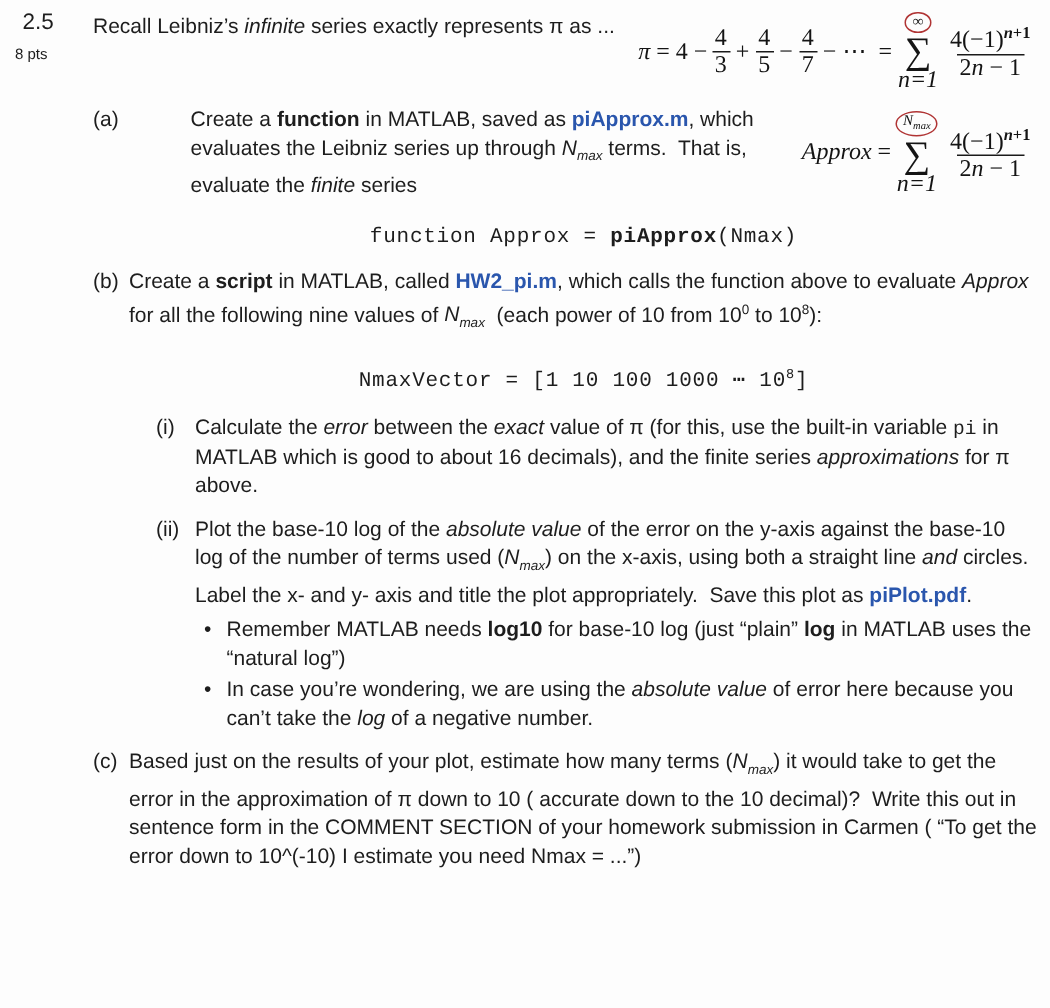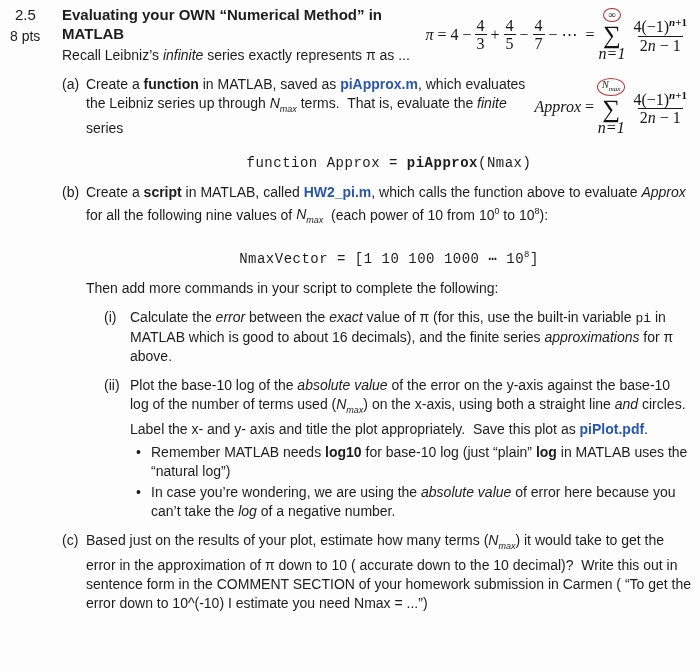--- a/index.html
+++ b/index.html
@@ -11,33 +11,33 @@
   html,body{margin:0;padding:0;}
   body{
     width:700px;height:672px;overflow:hidden;
     background:#fdfdfd;color:var(--text-color);
     font-family:"Liberation Sans","DejaVu Sans",sans-serif;
     font-size:14px;line-height:19px;
   }
   .doc{display:flex;padding:5px 8px 0 10px;}
   .gutter{width:52px;flex:none;}
   .pnum{font-weight:normal;font-size:15px;padding-left:5px;}
-  .ppts{margin-top:3px;font-size:14px;}
+  .ppts{margin-top:3px;font-size:10px;}
   .content{flex:1;min-width:0;}
 
   .hdr{display:flex;align-items:flex-start;}
   .hdr-left{flex:1;min-width:0;}
   .title{font-weight:bold;font-size:15px;line-height:19px;}
   .intro{margin-top:3px;white-space:nowrap;}
 
   .para{margin-top:10px;}
   .part{display:flex;margin-top:10px;}
   .part-label{width:24px;flex:none;}
   .part-body{flex:1;min-width:0;}
-  .a-flex{display:flex;align-items:center;}
+  .a-flex{display:flex;align-items:center;margin-left:41px;}
   .a-text{flex:1;min-width:0;padding-right:4px;}
 
   .sub{display:flex;margin-left:42px;margin-top:10px;}
   .sub-label{width:26px;flex:none;}
   .sub-body{flex:1;min-width:0;}
 
   .bullets{margin-top:4px;margin-left:6px;}
   .bullet{display:flex;margin-top:2px;}
   .bullet-marker{width:15px;flex:none;text-align:left;}
   .bullet-text{flex:1;min-width:0;}
@@ -82,21 +82,20 @@
 
   <div class="gutter">
     <div class="pnum">2.5</div>
     <div class="ppts">8 pts</div>
   </div>
 
   <div class="content">
 
     <div class="hdr">
       <div class="hdr-left">
-        <div class="title">Evaluating your OWN “Numerical Method” in MATLAB</div>
         <div class="intro">Recall Leibniz’s <i>infinite</i> series exactly represents π as ...</div>
       </div>
       <span class="formula f1">
         <span class="lead"><i>π</i> = 4 −</span>
         <span class="frac">
           <span class="num">4</span>
           <span class="den">3</span>
         </span>
         <span class="op">+</span>
         <span class="frac">
@@ -142,21 +141,20 @@
         </div>
         <div class="code">function Approx = <b>piApprox</b>(Nmax)</div>
       </div>
     </div>
 
     <div class="part">
       <div class="part-label">(b)</div>
       <div class="part-body">
         <div>Create a <b>script</b> in MATLAB, called <span class="file">HW2_pi.m</span>, which calls the function above to evaluate <i>Approx</i> for all the following nine values of <i>N<sub>max</sub></i>&nbsp; (each power of 10 from 10<sup>0</sup> to 10<sup>8</sup>):</div>
         <div class="code">NmaxVector = [1 10 100 1000 ⋯ 10<sup>8</sup>]</div>
-        <div class="para">Then add more commands in your script to complete the following:</div>
       </div>
     </div>
 
     <div class="sub">
       <div class="sub-label">(i)</div>
       <div class="sub-body">Calculate the <i>error</i> between the <i>exact</i> value of π (for this, use the built-in variable <span class="mono">pi</span> in MATLAB which is good to about 16 decimals), and the finite series <i>approximations</i> for π above.</div>
     </div>
 
     <div class="sub">
       <div class="sub-label">(ii)</div>

